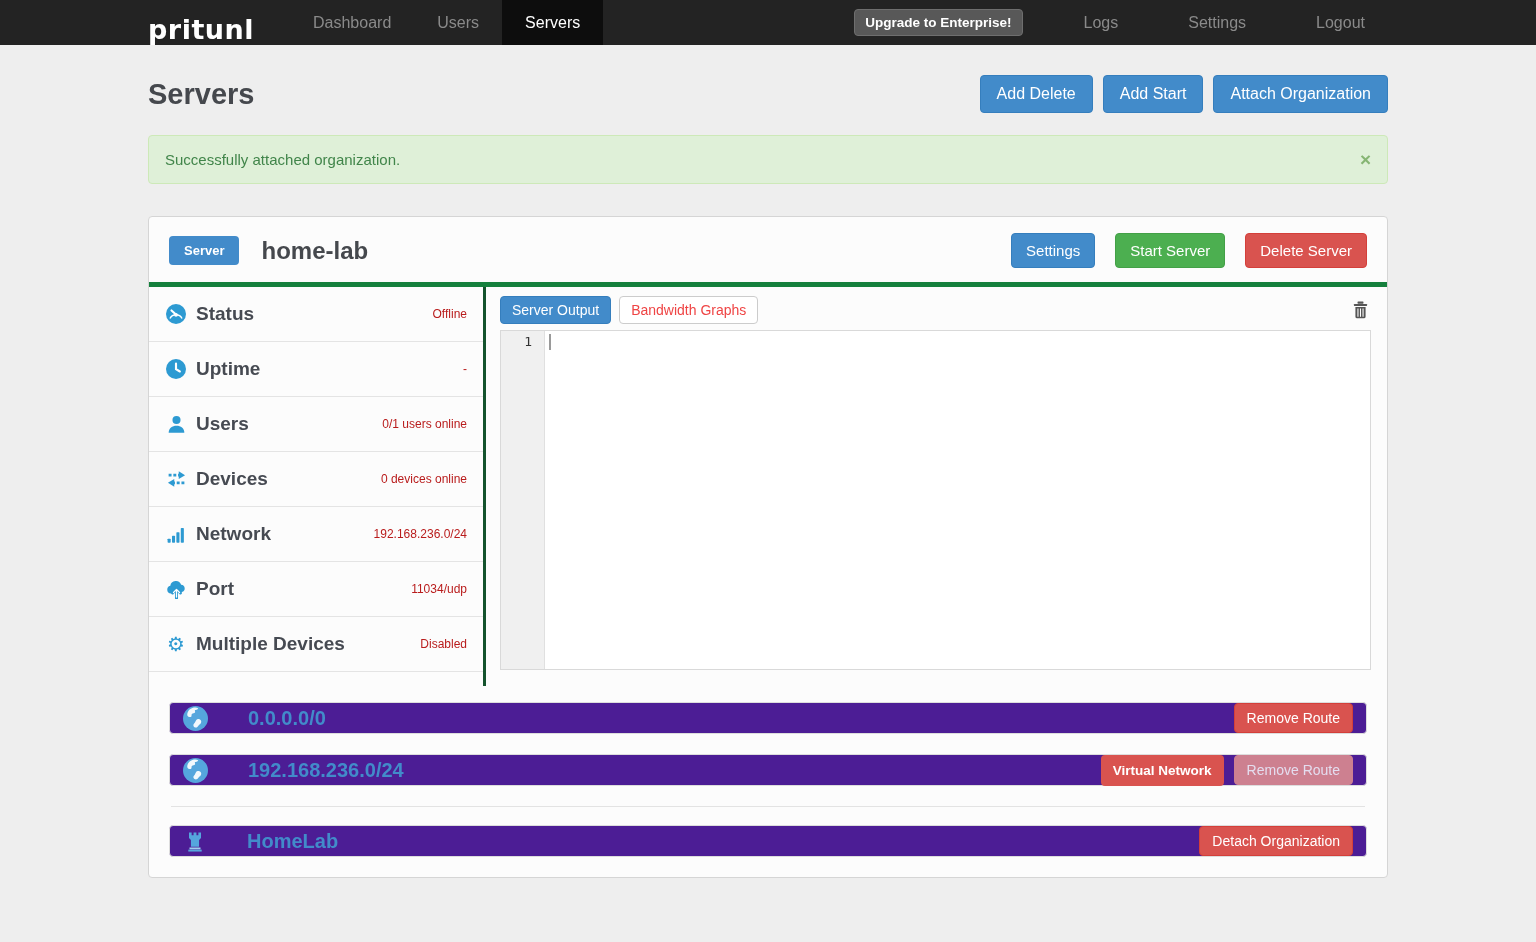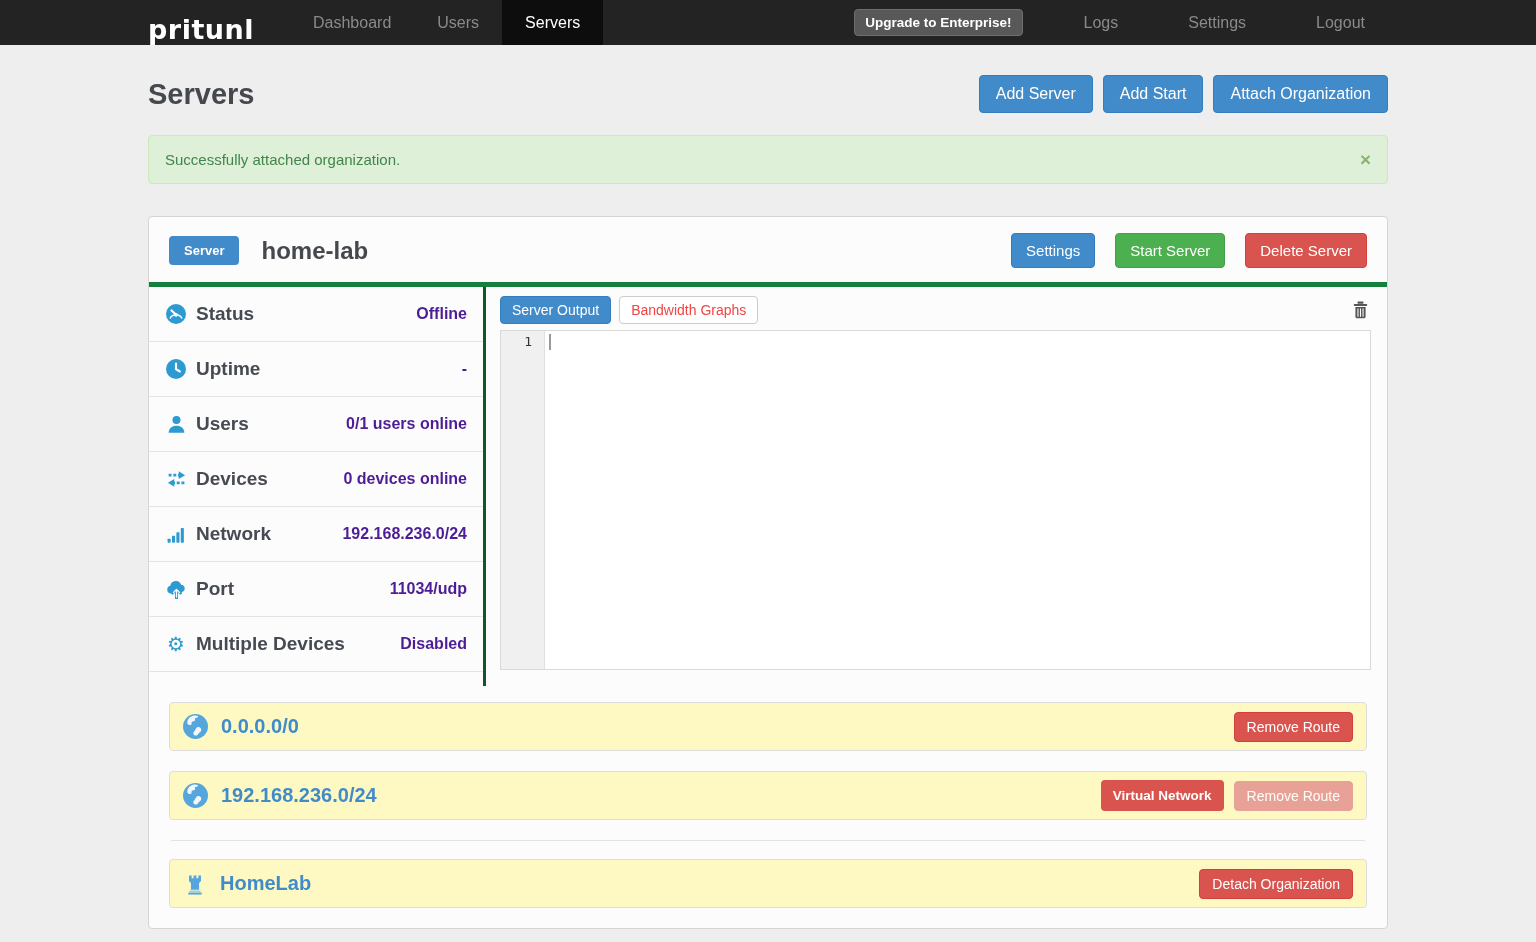--- a/index.html
+++ b/index.html
@@ -82,21 +82,21 @@
   .card-main { display: flex; align-items: stretch; }
   .stats-col { width: 337px; border-right: 3px solid #14532d; }
   .stat-row {
     display: flex; align-items: center; height: 55px; padding: 0 16px;
     border-bottom: 1px solid #e4e4e4;
   }
   .stat-icon { width: 22px; display: inline-flex; justify-content: center; margin-right: 9px; flex: none; }
   .stat-icon svg { display: block; }
   .gear-glyph { font-family: "DejaVu Sans", sans-serif; font-size: 20px; color: #2d9ad2; line-height: 1; }
   .stat-label { font-size: 19px; font-weight: bold; color: #464a52; white-space: nowrap; }
-  .stat-value { margin-left: auto; font-size: 16px; font-weight: bold; color: #4c1d95; white-space: nowrap; padding-left: 8px; }
+  .stat-value { margin-left: auto; font-size: 12px; font-weight: normal; color: #b91c1c; white-space: nowrap; padding-left: 8px; }
   .output-col { flex: 1; padding: 9px 16px 16px 14px; display: flex; flex-direction: column; }
   .tabs-row { display: flex; align-items: center; margin-bottom: 6px; }
   .tab {
     font-size: 14px; padding: 5px 11px; border-radius: 4px; cursor: pointer;
     border: 1px solid transparent; font-family: inherit;
   }
   .tab.active { background: #428bca; color: #ffffff; border-color: #357ebd; }
   .tab.inactive { background: #fff; color: #ef4444; border-color: #ccc; margin-left: 8px; }
   .trash-btn { margin-left: auto; cursor: pointer; display: flex; align-items: center; padding: 2px; }
   .editor {
@@ -107,23 +107,24 @@
     width: 44px; background: #f0f0f0; border-right: 1px solid #e0e0e0;
     color: #333; text-align: right; padding: 3px 12px 0 0;
   }
   .editor-content { flex: 1; position: relative; cursor: text; }
   .editor-cursor {
     position: absolute; left: 4px; top: 3px; width: 2px; height: 16px; background: #9a9a9a;
   }
   
   .attachments { padding: 16px 20px 20px 20px; }
   .item-box {
-    background: #fef9c3; border: 1px solid #ddd; border-radius: 4px;
-    display: flex; align-items: center; padding: 8px 13px; height: 49px;
+    background: #4c1d95; border: 1px solid #ddd; border-radius: 4px;
+    display: flex; align-items: center; padding: 8px 13px; height: 32px;
     margin-bottom: 20px;
+    gap: 27px;
   }
   .item-box:last-child { margin-bottom: 0; }
   .item-icon { display: inline-flex; margin-right: 13px; flex: none; }
   .item-link { color: #428bca; font-size: 20px; font-weight: bold; cursor: pointer; text-decoration: none; }
   .item-actions { margin-left: auto; display: flex; align-items: center; gap: 10px; }
   .vn-badge {
     background: #d9534f; color: #fff; font-weight: bold; font-size: 13.5px;
     border-radius: 4px; padding: 8px 12px;
   }
   .section-divider { border: none; border-top: 1px solid #e3e3e3; margin: 0 2px 18px 2px; }
@@ -144,21 +145,21 @@
       <a class="nav-link">Logout</a>
     </div>
   </div>
 </nav>
 
 <div class="container">
 
   <div class="page-header">
     <h1 class="page-title">Servers</h1>
     <div class="header-buttons">
-      <button class="btn btn-blue btn-lg">Add Server</button>
+      <button class="btn btn-blue btn-lg">Add Delete</button>
       <button class="btn btn-blue btn-lg">Add Start</button>
       <button class="btn btn-blue btn-lg">Attach Organization</button>
     </div>
   </div>
 
   <div class="alert">
     <span>Successfully attached organization.</span>
     <span class="alert-close">×</span>
   </div>
 

